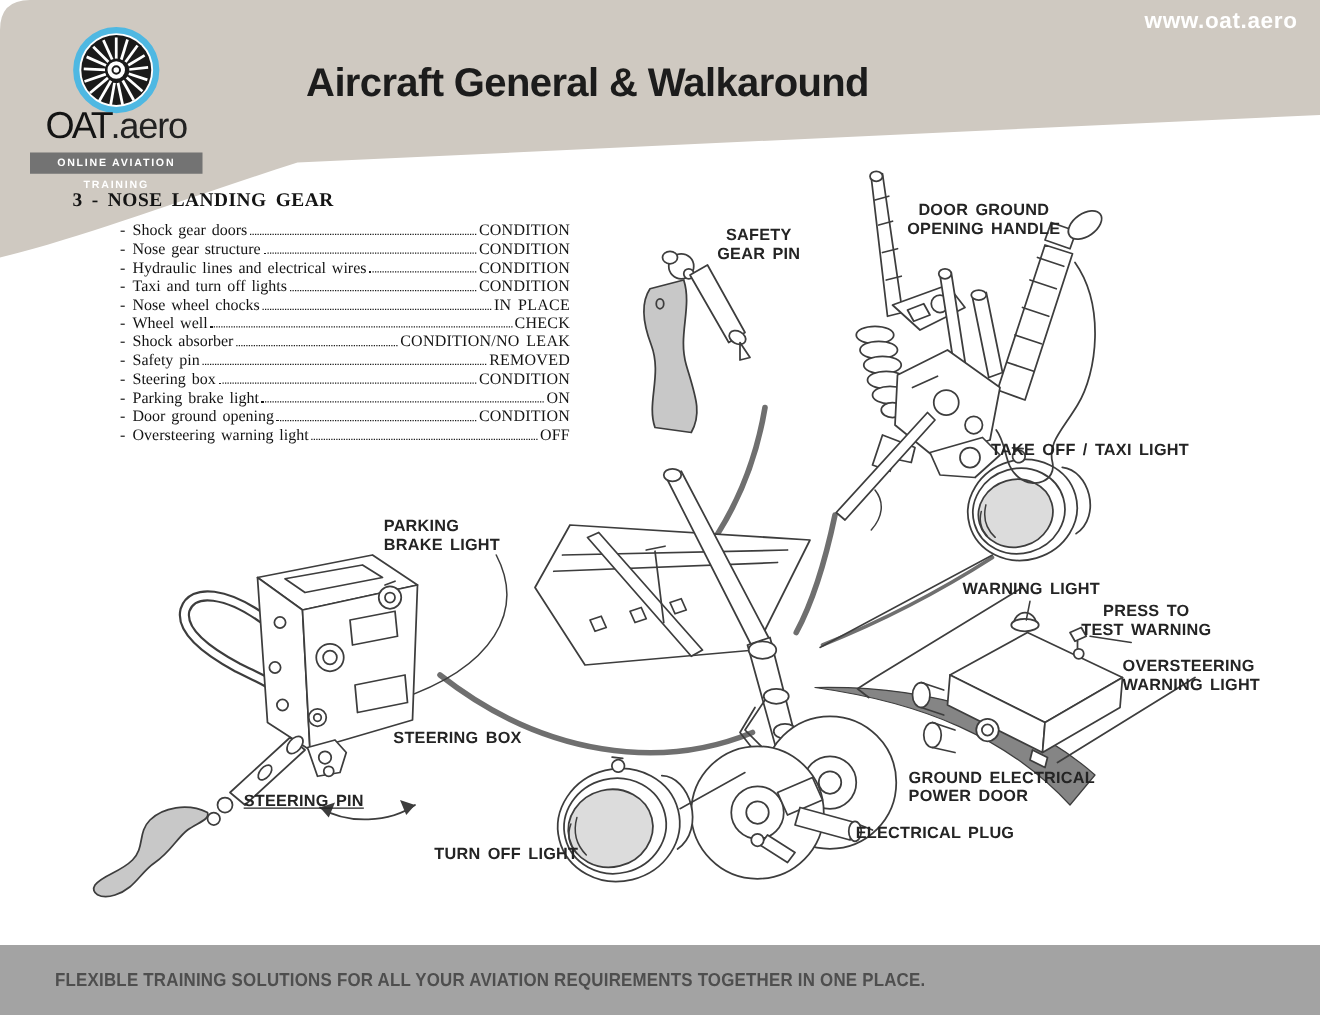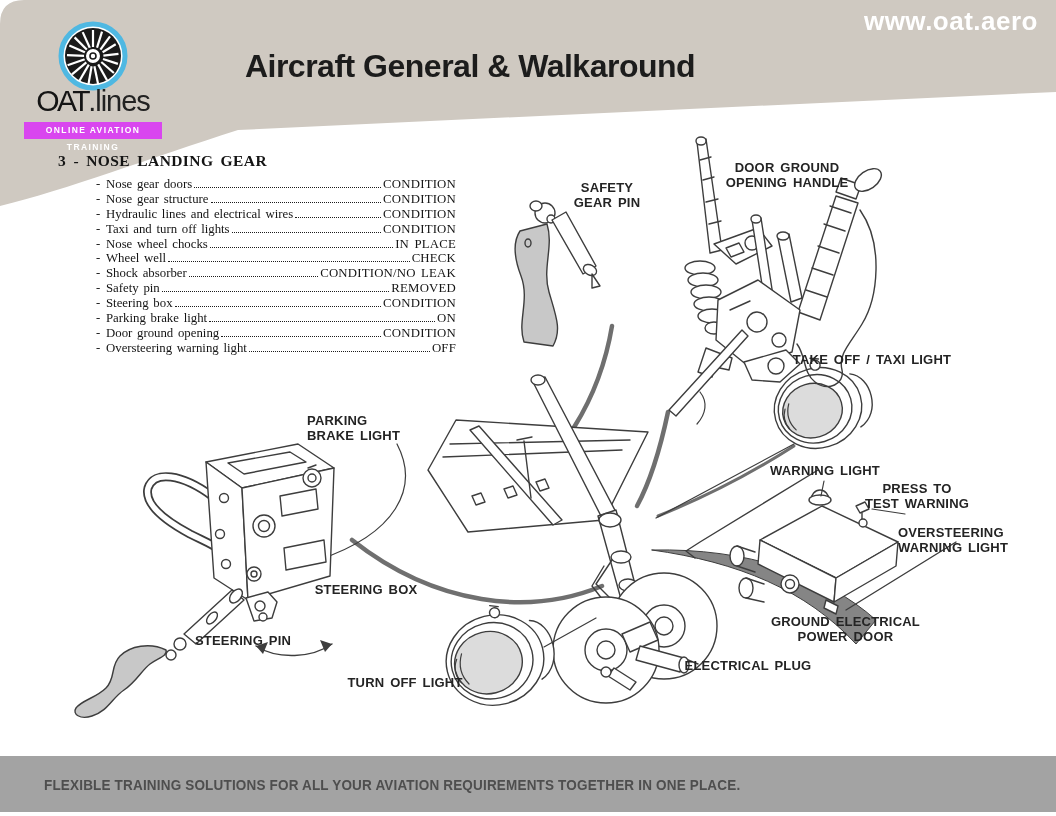--- a/index.html
+++ b/index.html
@@ -2,29 +2,29 @@
 <html><head>
 <meta charset="utf-8">
 <style>
   html,body{margin:0;padding:0;background:#ffffff;}
   .slide{position:relative;width:1056px;height:816px;background:#ffffff;overflow:hidden;
          font-family:"Liberation Sans",sans-serif;}
   
   .header-shape{position:absolute;left:0;top:0;width:1056px;height:220px;}
   .title{position:absolute;left:150px;top:48px;width:640px;margin:0;text-align:center;
          font-size:32px;font-weight:700;color:#1c1c1c;letter-spacing:-0.5px;}
-  .site-url{position:absolute;right:18px;top:6px;font-size:26px;font-weight:700;color:#ffffff;
+  .site-url{position:absolute;right:18px;top:6px;font-size:18px;font-weight:700;color:#ffffff;
             letter-spacing:0.5px;}
   
   .logo{position:absolute;left:24px;top:20px;width:138px;}
   .logo .fan{display:block;margin:0 auto;}
   .logo-text{text-align:center;margin-top:-4px;line-height:26px;white-space:nowrap;}
   .logo-brand{font-size:30px;font-weight:400;letter-spacing:-2.5px;color:#141414;}
   .logo-suffix{font-size:29px;font-weight:400;letter-spacing:-1px;color:#222222;}
-  .logo-banner{margin-top:3px;height:17px;line-height:17px;background:#d946ef;color:#ffffff;
+  .logo-banner{margin-top:3px;height:17px;line-height:17px;background:#737373;color:#ffffff;
                font-size:8.5px;font-weight:700;letter-spacing:1.4px;text-align:center;}
   
   .checklist{position:absolute;left:58px;top:152px;width:400px;color:#141414;}
   .chk-heading{font-family:"Liberation Serif",serif;font-size:15.5px;font-weight:700;
                letter-spacing:0.4px;word-spacing:3px;}
   .chk-items{margin-top:7px;margin-left:38px;width:360px;}
   .chk-row{display:flex;align-items:baseline;height:14.9px;
            font-family:"Liberation Serif",serif;font-size:12.8px;white-space:nowrap;}
   .chk-bullet{width:10px;flex:0 0 auto;}
   .chk-label{flex:0 0 auto;word-spacing:1.5px;}
@@ -81,33 +81,33 @@
           <line x1="15" y1="54.4" x2="29.4" y2="42.3"></line>
         <line x1="10.6" y1="45.2" x2="27.8" y2="39.3"></line>
           <line x1="10" y1="35.1" x2="27.6" y2="35.9"></line>
         <line x1="12.3" y1="25.5" x2="28.4" y2="32.6"></line>
           <line x1="17.6" y1="17.4" x2="30.2" y2="30"></line>
         <line x1="25.7" y1="12.1" x2="33" y2="28.2"></line>
       </g>
       <circle cx="36" cy="36" r="8" fill="#ffffff" stroke="#1a1a1a" stroke-width="2"></circle>
       <circle cx="36" cy="36" r="3" fill="none" stroke="#1a1a1a" stroke-width="1.6"></circle>
     </svg>
-    <div class="logo-text"><span class="logo-brand">OAT</span><span class="logo-suffix">.lines</span></div>
+    <div class="logo-text"><span class="logo-brand">OAT</span><span class="logo-suffix">.aero</span></div>
     <div class="logo-banner">ONLINE AVIATION TRAINING</div>
   </div>
 
   <h1 class="title">Aircraft General &amp; Walkaround</h1>
   <div class="site-url">www.oat.aero</div>
 
   <div class="checklist">
     <div class="chk-heading">3 - NOSE LANDING GEAR</div>
     <div class="chk-items">
         <div class="chk-row">
           <span class="chk-bullet">-</span>
-          <span class="chk-label">Nose gear doors</span>
+          <span class="chk-label">Shock gear doors</span>
           <span class="chk-leader"></span>
           <span class="chk-value">CONDITION</span>
         </div>
         <div class="chk-row">
           <span class="chk-bullet">-</span>
           <span class="chk-label">Nose gear structure</span>
           <span class="chk-leader"></span>
           <span class="chk-value">CONDITION</span>
         </div>
         <div class="chk-row">
@@ -360,31 +360,31 @@
         <div>WARNING LIGHT</div>
       </div>
       <div class="dia-label" style="left: 917px; top: 481px; text-align: center; transform: translateX(-50%);">
         <div>PRESS TO</div>
         <div>TEST WARNING</div>
       </div>
       <div class="dia-label" style="left: 898px; top: 525px; text-align: left;">
         <div>OVERSTEERING</div>
         <div>WARNING LIGHT</div>
       </div>
-      <div class="dia-label" style="left: 920px; top: 614px; text-align: center; transform: translateX(-100%);">
+      <div class="dia-label" style="left: 876px; top: 614px; text-align: left; transform: translateX(-100%);">
         <div>GROUND ELECTRICAL</div>
         <div>POWER DOOR</div>
       </div>
       <div class="dia-label" style="left: 748px; top: 658px; text-align: center; transform: translateX(-50%);">
         <div>ELECTRICAL PLUG</div>
       </div>
       <div class="dia-label" style="left: 405px; top: 675px; text-align: center; transform: translateX(-50%);">
         <div>TURN OFF LIGHT</div>
       </div>
-      <div class="dia-label" style="left: 243px; top: 633px; text-align: center; transform: translateX(-50%);">
+      <div class="dia-label" style="left: 243px; top: 633px; text-align: center; transform: translateX(-50%); text-decoration: underline;">
         <div>STEERING PIN</div>
       </div>
       <div class="dia-label" style="left: 366px; top: 582px; text-align: center; transform: translateX(-50%);">
         <div>STEERING BOX</div>
       </div>
       <div class="dia-label" style="left: 307px; top: 413px; text-align: left;">
         <div>PARKING</div>
         <div>BRAKE LIGHT</div>
       </div>
     </div>

